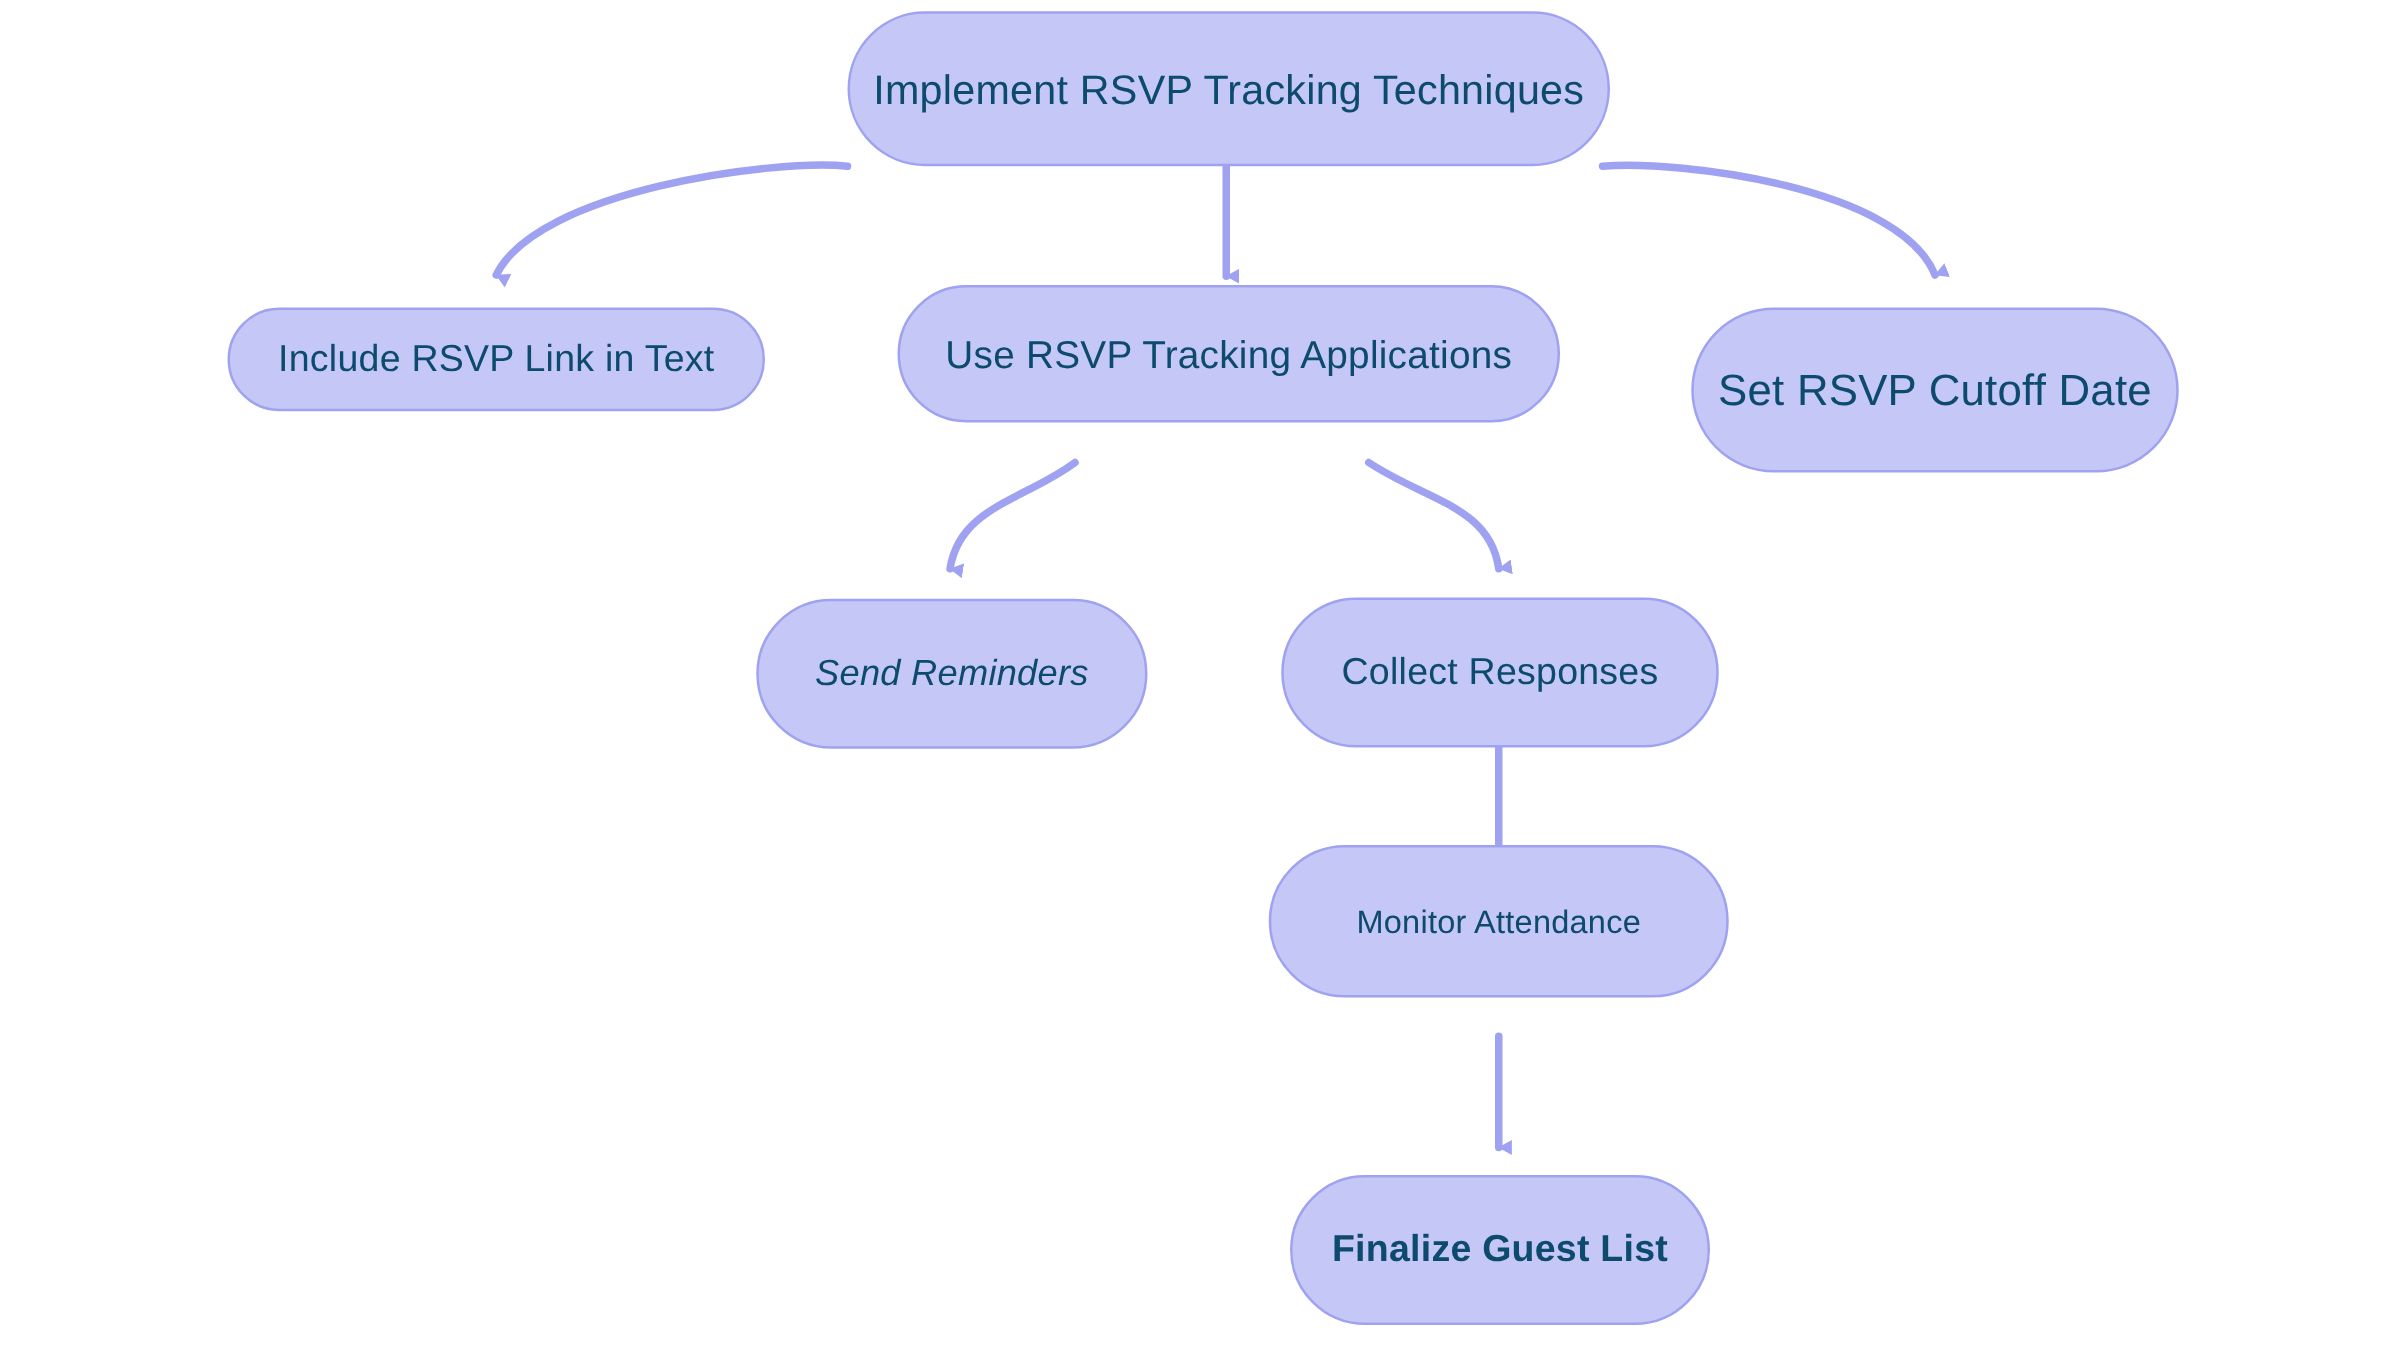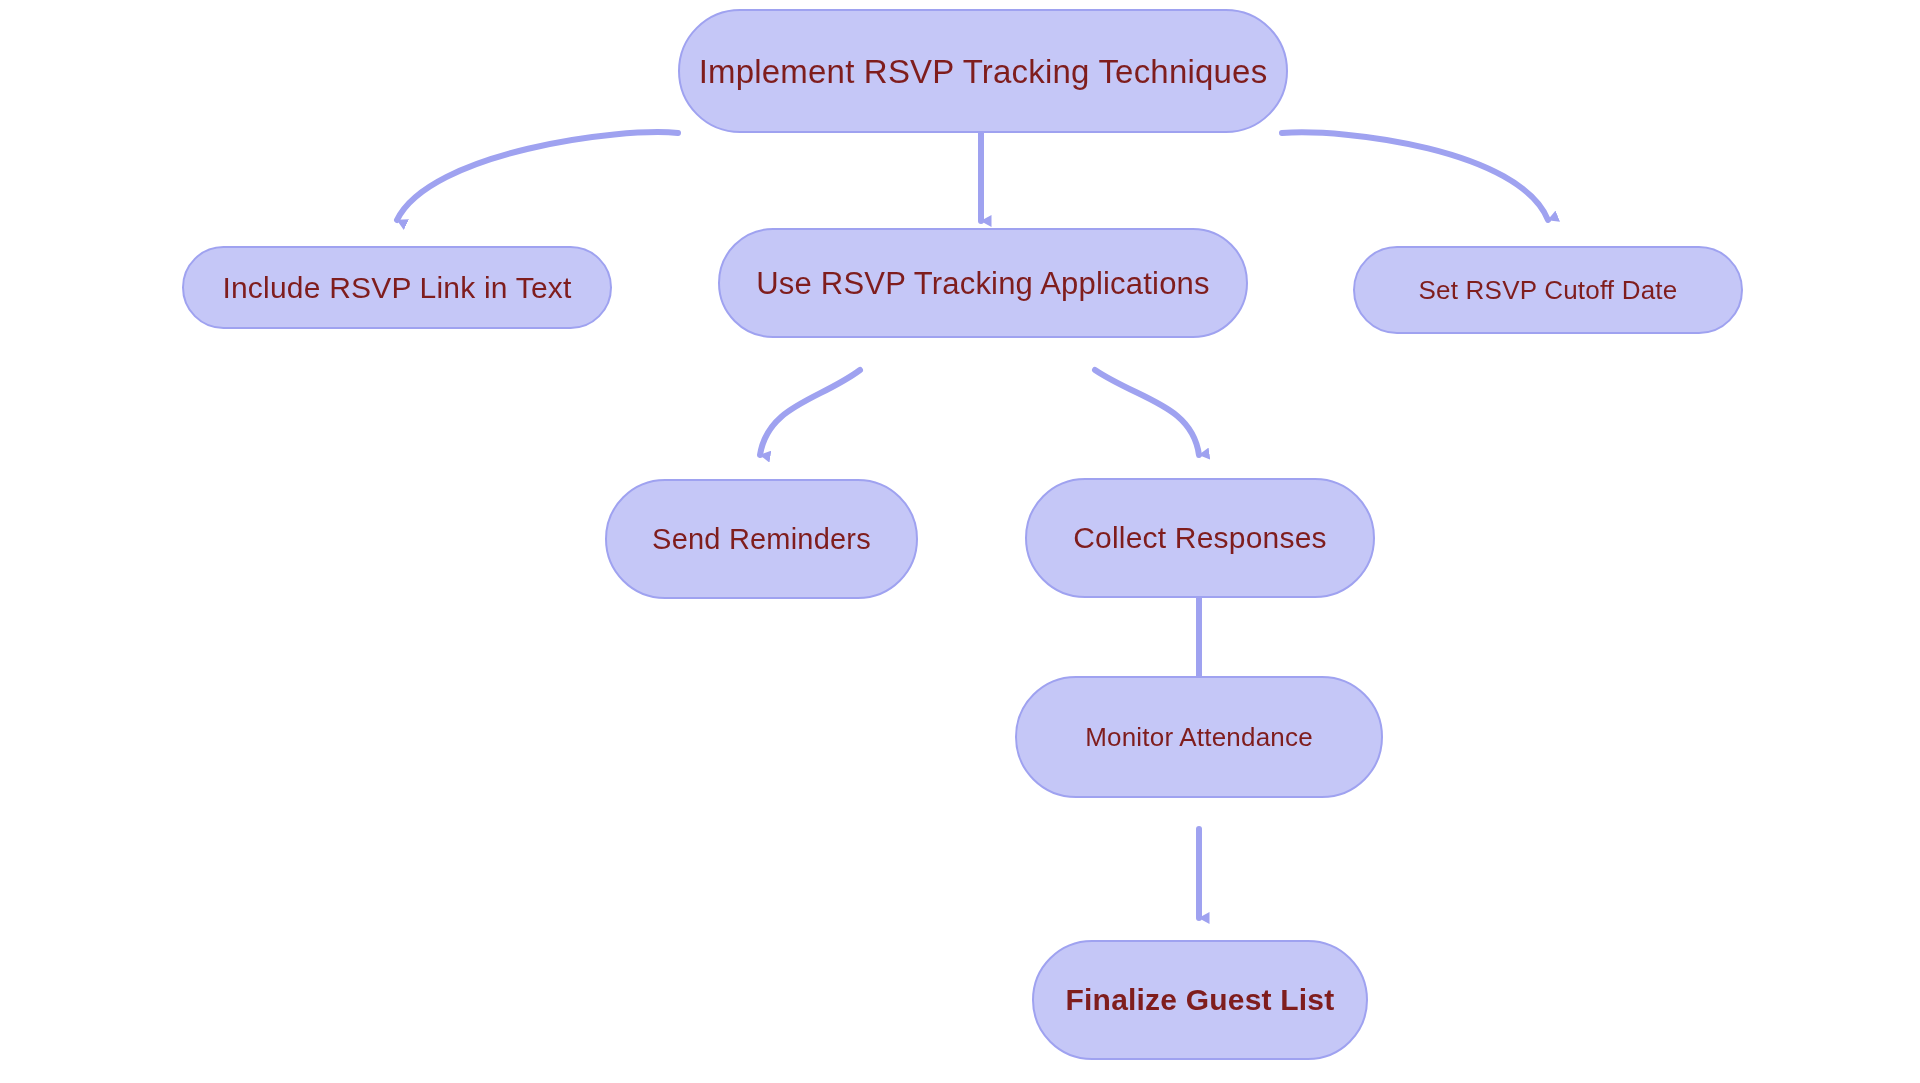--- a/index.html
+++ b/index.html
@@ -35,27 +35,27 @@
     border: 2px solid #9fa2f0;
     border-radius: 999px;
     color: #3232cc;
     letter-spacing: 0.2px;
     white-space: nowrap;
     z-index: 2;
   }
   .node-label {
     display: block;
     line-height: 1;
-    color: #7f1d1d;
+    color: #0c4a6e;
   }
   .n-root      { left: 678px;  top: 9px;    width: 610px; height: 124px; font-size: 33px; }
   .n-link      { left: 182px;  top: 246px;  width: 430px; height: 83px; font-size: 30px; }
   .n-apps      { left: 718px;  top: 228px;  width: 530px; height: 110px; font-size: 31px; }
-  .n-cutoff    { left: 1353px; top: 246px;  width: 390px; height: 88px; font-size: 26px; align-items: center; }
-  .n-reminders { left: 605px;  top: 479px;  width: 313px; height: 120px; font-size: 29px; }
+  .n-cutoff    { left: 1353px; top: 246px;  width: 390px; height: 132px; font-size: 35px; align-items: center; }
+  .n-reminders { left: 605px;  top: 479px;  width: 313px; height: 120px; font-size: 29px; font-style: italic; }
   .n-collect   { left: 1025px; top: 478px;  width: 350px; height: 120px; font-size: 30px; text-align: right; }
   .n-monitor   { left: 1015px; top: 676px;  width: 368px; height: 122px; font-size: 26px; }
   .n-finalize  { left: 1032px; top: 940px;  width: 336px; height: 120px; font-size: 30px; font-weight: bold; }
 </style>
 </head>
 <body>
 
 <div id="flow-root">
 
   <svg id="edge-layer" viewBox="0 0 1920 1083" width="1920" height="1083" xmlns="http://www.w3.org/2000/svg">

